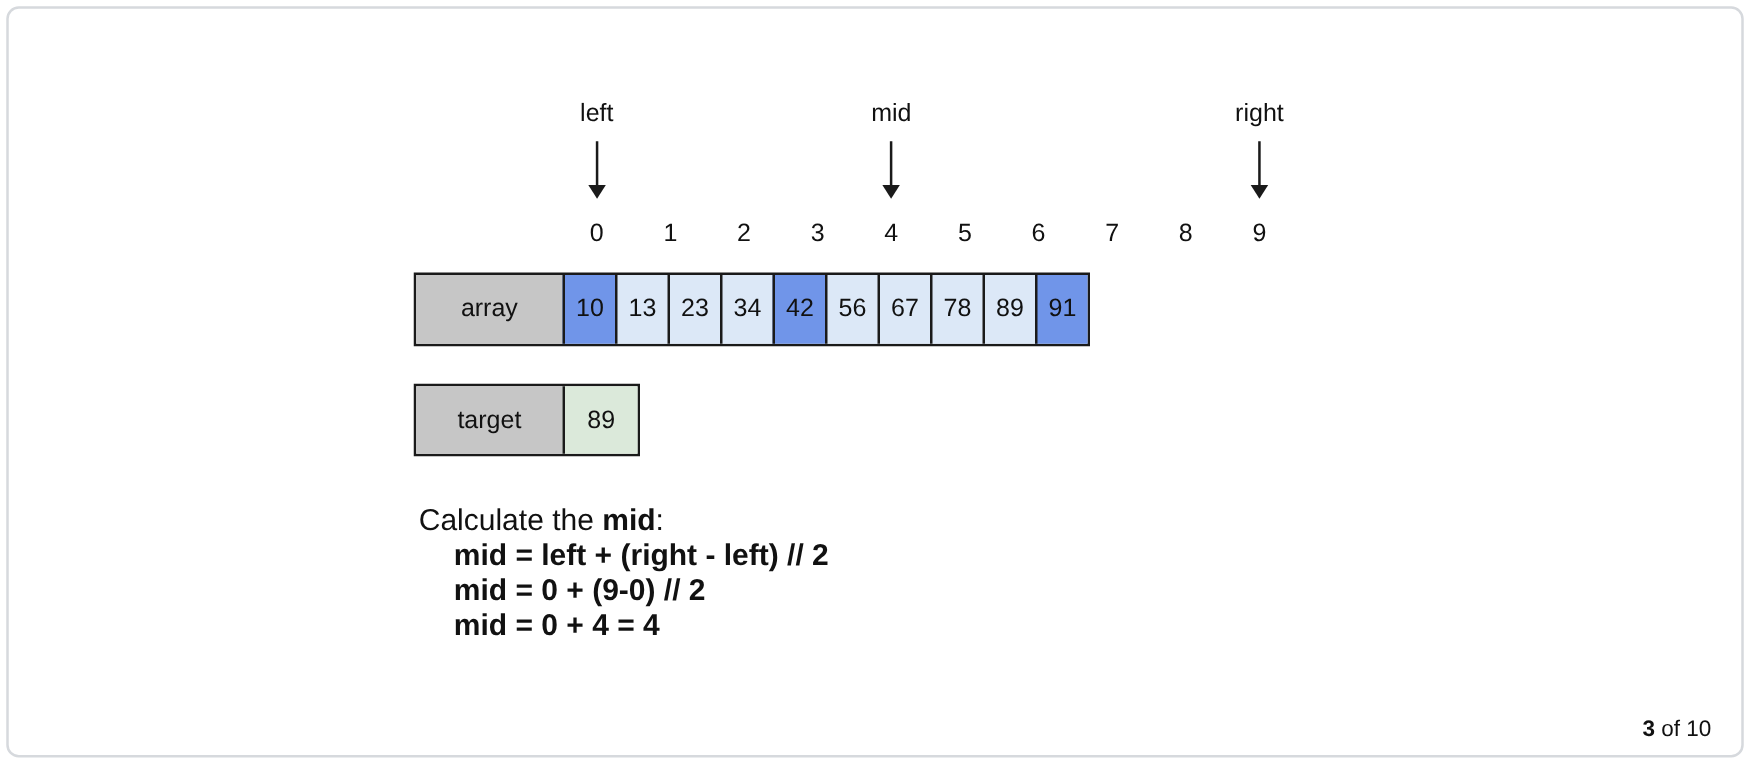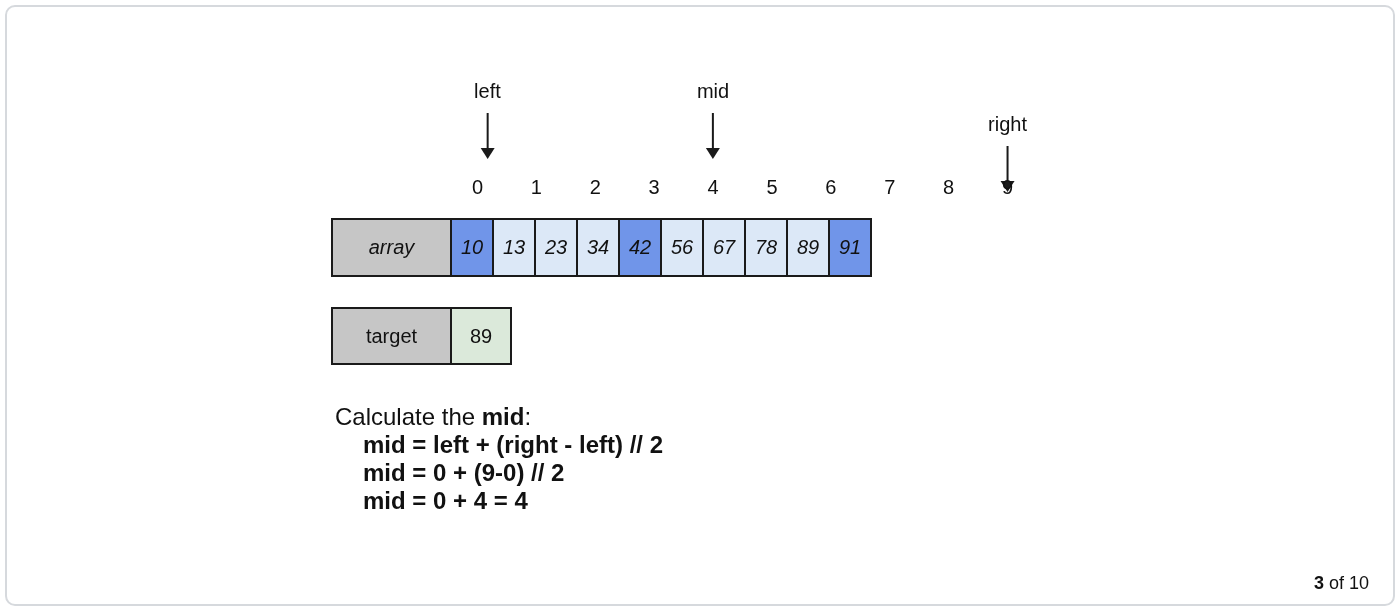--- a/index.html
+++ b/index.html
@@ -67,21 +67,21 @@
   }
   
   .row {
     position: absolute;
     left: 0;
     display: flex;
     border: 2px solid var(--ink, #1a1a1a);
     box-sizing: border-box;
     background: #ffffff;
   }
-  .array-row { top: 218px; height: 59px; font-style: italic; }
+  .array-row { top: 218px; height: 59px; }
   .target-row { top: 307px; height: 58px; text-align: center; }
   .cell {
     display: flex;
     align-items: center;
     justify-content: center;
     font-size: 20px;
     box-sizing: border-box;
     border-left: 2px solid var(--ink, #1a1a1a);
   }
   .cell:first-child { border-left: none; }
@@ -115,35 +115,35 @@
   .page-indicator b { font-weight: bold; }
 </style>
 </head>
 <body>
 
 <div class="card"></div>
 
 <div class="diagram">
 
   <div id="pointer-layer">
-      <div class="pointer" style="left: 146.45px; margin-left: 10px;">
+      <div class="pointer" style="left: 146.45px;">
         <span class="pointer-label">left</span>
         <span class="arrow">
           <span class="arrow-line"></span>
           <span class="arrow-head"></span>
         </span>
       </div>
       <div class="pointer" style="left: 382.05px;">
         <span class="pointer-label">mid</span>
         <span class="arrow">
           <span class="arrow-line"></span>
           <span class="arrow-head"></span>
         </span>
       </div>
-      <div class="pointer" style="left: 676.55px; margin-top: 33px;">
+      <div class="pointer" style="left: 676.55px;">
         <span class="pointer-label">right</span>
         <span class="arrow">
           <span class="arrow-line"></span>
           <span class="arrow-head"></span>
         </span>
       </div>
     </div>
 
   <div id="index-layer">
       <span class="index-num" style="left: 146.45px;">0</span>

